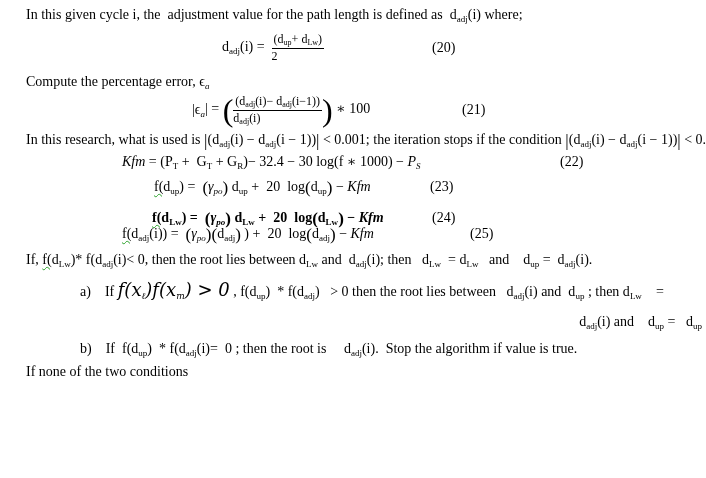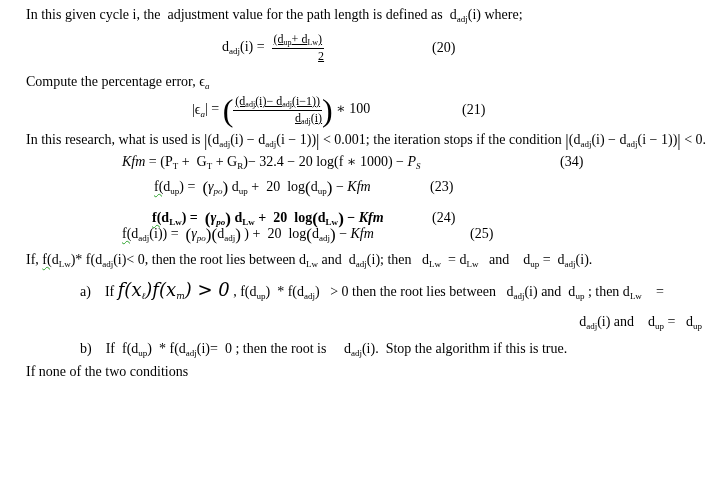--- a/index.html
+++ b/index.html
@@ -16,21 +16,21 @@
   sub{font-size:9px;line-height:0;vertical-align:-3px;}
   .it{font-style:italic;}
   .lg{font-size:17px;line-height:0;vertical-align:-2px;}
   .xl{font-size:32px;font-weight:200;line-height:0;vertical-align:middle;}
   .sq{
     text-decoration-line:underline;text-decoration-style:wavy;
     text-decoration-color:#2aa12a;text-decoration-thickness:1px;
     text-underline-offset:2px;
   }
   .mathlg{font-style:italic;font-size:18px;font-family:"DejaVu Serif",serif;}
-  .frac{display:inline-block;vertical-align:middle;text-align:right;font-size:12px;line-height:1.3;text-decoration:underline;}
+  .frac{display:inline-block;vertical-align:middle;text-align:left;font-size:12px;line-height:1.3;}
   .frac .num{display:block;border-bottom:1px solid #000;padding:0 2px;}
   .frac .den{display:block;}
   .frac sub{font-size:8px;vertical-align:-2px;}
 
   
   #p1{margin-top:1px;}
   #eq20{margin-top:7px;}   #eq20 .eqbody{margin-left:218px;} #eq20 .eqnum{left:428px;}
   #p2{margin-top:7px;}
   #eq21{margin-top:2px;}   #eq21 .eqbody{margin-left:188px;} #eq21 .eqnum{left:458px;}
   #p3{margin-top:3px;}
@@ -46,22 +46,22 @@
 </style>
 </head>
 <body>
 
 <div id="doc">
     <div id="p1" class="para"><span class="eqbody"><span>In this given cycle i, the  adjustment value for the path length is defined as  </span><span>d<sub>adj</sub></span><span>(i)</span><span> where;</span></span></div>
     <div id="eq20" class="eq-row"><span class="eqbody"><span>d<sub>adj</sub></span><span>(i) =  </span><span class="frac"><span class="num"><span>(d<sub>up</sub></span><span>+ d<sub>Lw</sub></span><span>)</span></span><span class="den"><span>2</span></span></span></span><span class="eqnum">(20)</span></div>
     <div id="p2" class="para"><span class="eqbody"><span>Compute the percentage error, ϵ<sub class="it">a</sub></span></span></div>
     <div id="eq21" class="eq-row"><span class="eqbody"><span>|ϵ<sub class="it">a</sub></span><span>| = </span><span class="xl">(</span><span class="frac"><span class="num"><span>(d<sub>adj</sub></span><span>(i)− d<sub>adj</sub></span><span>(i−1))</span></span><span class="den"><span>d<sub>adj</sub></span><span>(i)</span></span></span><span class="xl">)</span><span> ∗ 100</span></span><span class="eqnum">(21)</span></div>
     <div id="p3" class="para"><span class="eqbody"><span>In this research, what is used is </span><span class="lg">|</span><span>(d<sub>adj</sub></span><span>(i) − d<sub>adj</sub></span><span>(i − 1))</span><span class="lg">|</span><span> &lt; 0.001; the iteration stops if the condition </span><span class="lg">|</span><span>(d<sub>adj</sub></span><span>(i) − d<sub>adj</sub></span><span>(i − 1))</span><span class="lg">|</span><span> &lt; 0.001  is satisfied , otherwise the next </span></span></div>
-    <div id="eq22" class="eq-row"><span class="eqbody"><span class="it">Kfm</span><span> = (P<sub>T</sub></span><span> +  G<sub>T</sub></span><span> + G<sub>R</sub></span><span>)− 32.4 − 20 log(f ∗ 1000) − </span><span class="it">P<sub class="it">S</sub></span></span><span class="eqnum">(34)</span></div>
+    <div id="eq22" class="eq-row"><span class="eqbody"><span class="it">Kfm</span><span> = (P<sub>T</sub></span><span> +  G<sub>T</sub></span><span> + G<sub>R</sub></span><span>)− 32.4 − 30 log(f ∗ 1000) − </span><span class="it">P<sub class="it">S</sub></span></span><span class="eqnum">(22)</span></div>
     <div id="eq23" class="eq-row"><span class="eqbody"><span class="sq">f(</span><span>d<sub>up</sub></span><span>) =  </span><span class="lg">(</span><span class="it">γ<sub class="it">po</sub></span><span class="lg">)</span><span> d<sub>up</sub></span><span> +  20  log</span><span class="lg">(</span><span>d<sub>up</sub></span><span class="lg">)</span><span> − </span><span class="it">Kfm</span></span><span class="eqnum">(23)</span></div>
     <div id="eq24" class="eq-row"><span class="eqbody"><span class="sq">f(</span><span>d<sub>Lw</sub></span><span>) =  </span><span class="lg">(</span><span class="it">γ<sub class="it">po</sub></span><span class="lg">)</span><span> d<sub>Lw</sub></span><span> +  20  log</span><span class="lg">(</span><span>d<sub>Lw</sub></span><span class="lg">)</span><span> − </span><span class="it">Kfm</span></span><span class="eqnum">(24)</span></div>
     <div id="eq25" class="eq-row"><span class="eqbody"><span class="sq">f(</span><span>d<sub>adj</sub></span><span>(i)) =  </span><span class="lg">(</span><span class="it">γ<sub class="it">po</sub></span><span class="lg">)</span><span class="lg">(</span><span>d<sub>adj</sub></span><span class="lg">)</span><span> ) +  20  log</span><span class="lg">(</span><span>d<sub>adj</sub></span><span class="lg">)</span><span> − </span><span class="it">Kfm</span></span><span class="eqnum">(25)</span></div>
     <div id="p4" class="para"><span class="eqbody"><span>If, </span><span class="sq">f(</span><span>d<sub>Lw</sub></span><span>)* f(d<sub>adj</sub></span><span>(i)&lt; 0, then the root lies between d<sub>Lw</sub></span><span> and  d<sub>adj</sub></span><span>(i); then   d<sub>Lw</sub></span><span>  = d<sub>Lw</sub></span><span>   and    d<sub>up</sub></span><span> =  d<sub>adj</sub></span><span>(i).</span></span></div>
     <div id="la1" class="para"><span class="eqbody"><span>a)    If </span><span class="mathlg">f(x<sub class="it">ℓ</sub></span><span class="mathlg">)f(x<sub class="it">m</sub></span><span class="mathlg">) &gt; 0</span><span> , f(d<sub>up</sub></span><span>)  * f(d<sub>adj</sub></span><span>)   &gt; 0 then the root lies between   d<sub>adj</sub></span><span>(i) and  d<sub>up</sub></span><span> ; then d<sub>Lw</sub></span><span>    =</span></span></div>
     <div id="la2" class="para"><span class="eqbody"><span>d<sub>adj</sub></span><span>(i) and    d<sub>up</sub></span><span> =   d<sub>up</sub></span></span></div>
-    <div id="lb" class="para"><span class="eqbody"><span>b)    If  f(d<sub>up</sub></span><span>)  * f(d<sub>adj</sub></span><span>(i)=  0 ; then the root is     d<sub>adj</sub></span><span>(i).  Stop the algorithm if this is true.</span></span></div>
+    <div id="lb" class="para"><span class="eqbody"><span>b)    If  f(d<sub>up</sub></span><span>)  * f(d<sub>adj</sub></span><span>(i)=  0 ; then the root is     d<sub>adj</sub></span><span>(i).  Stop the algorithm if value is true.</span></span></div>
     <div id="p5" class="para"><span class="eqbody"><span>If none of the two conditions</span></span></div>
   </div>
 
 </body></html>

